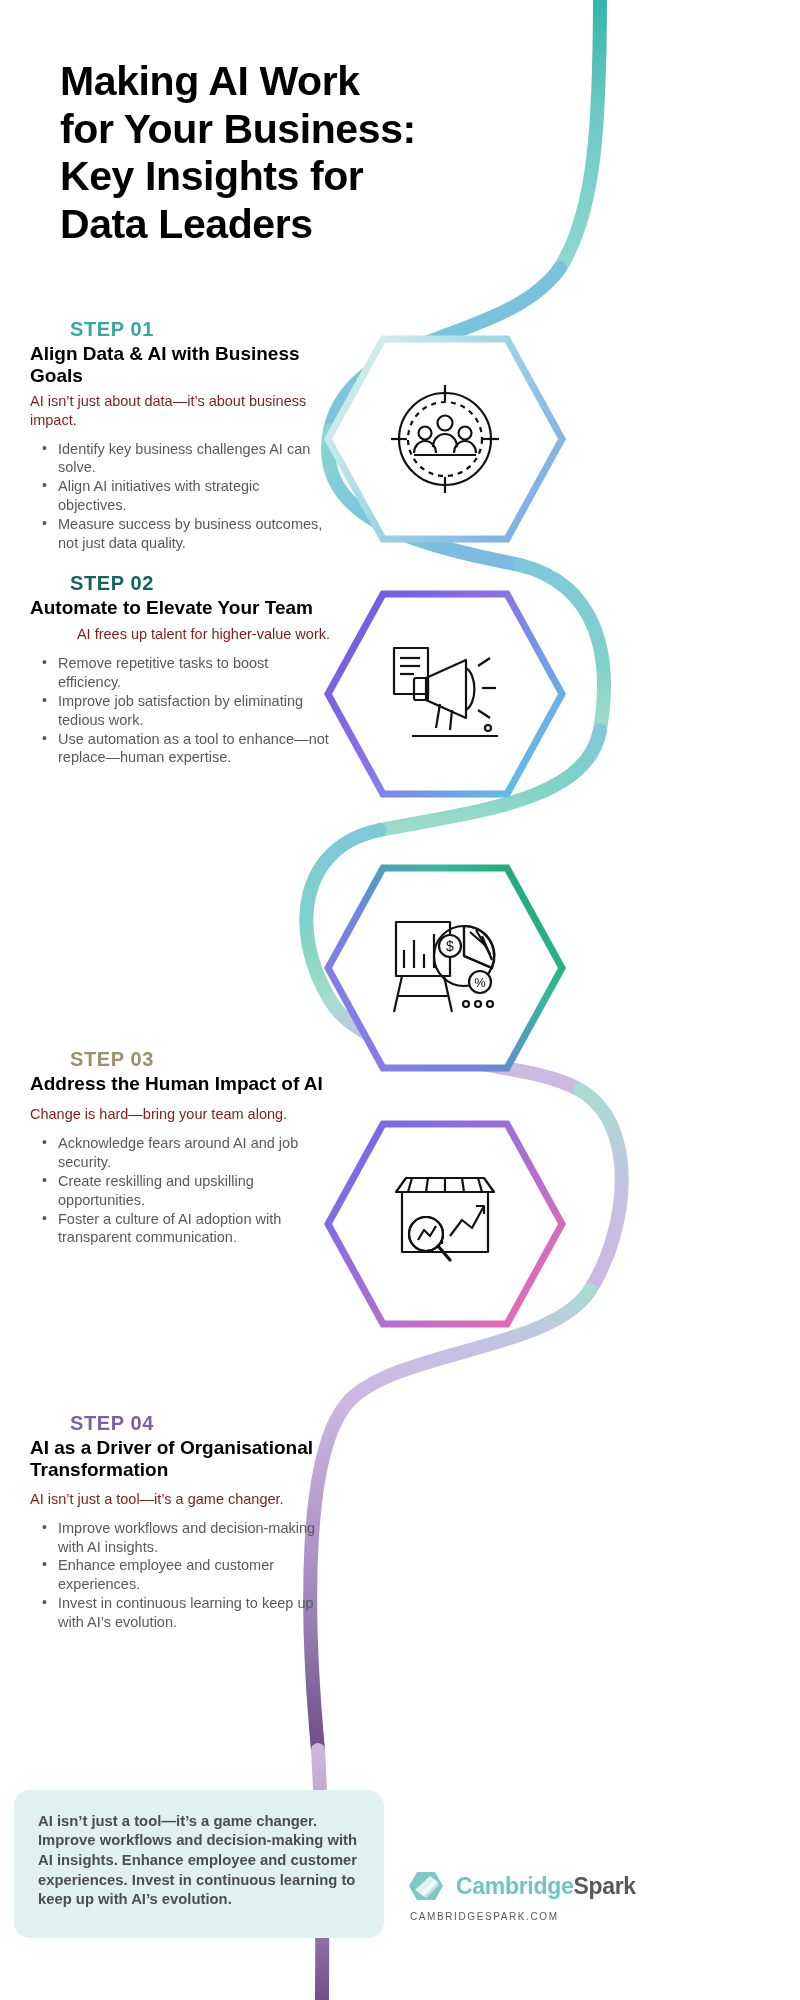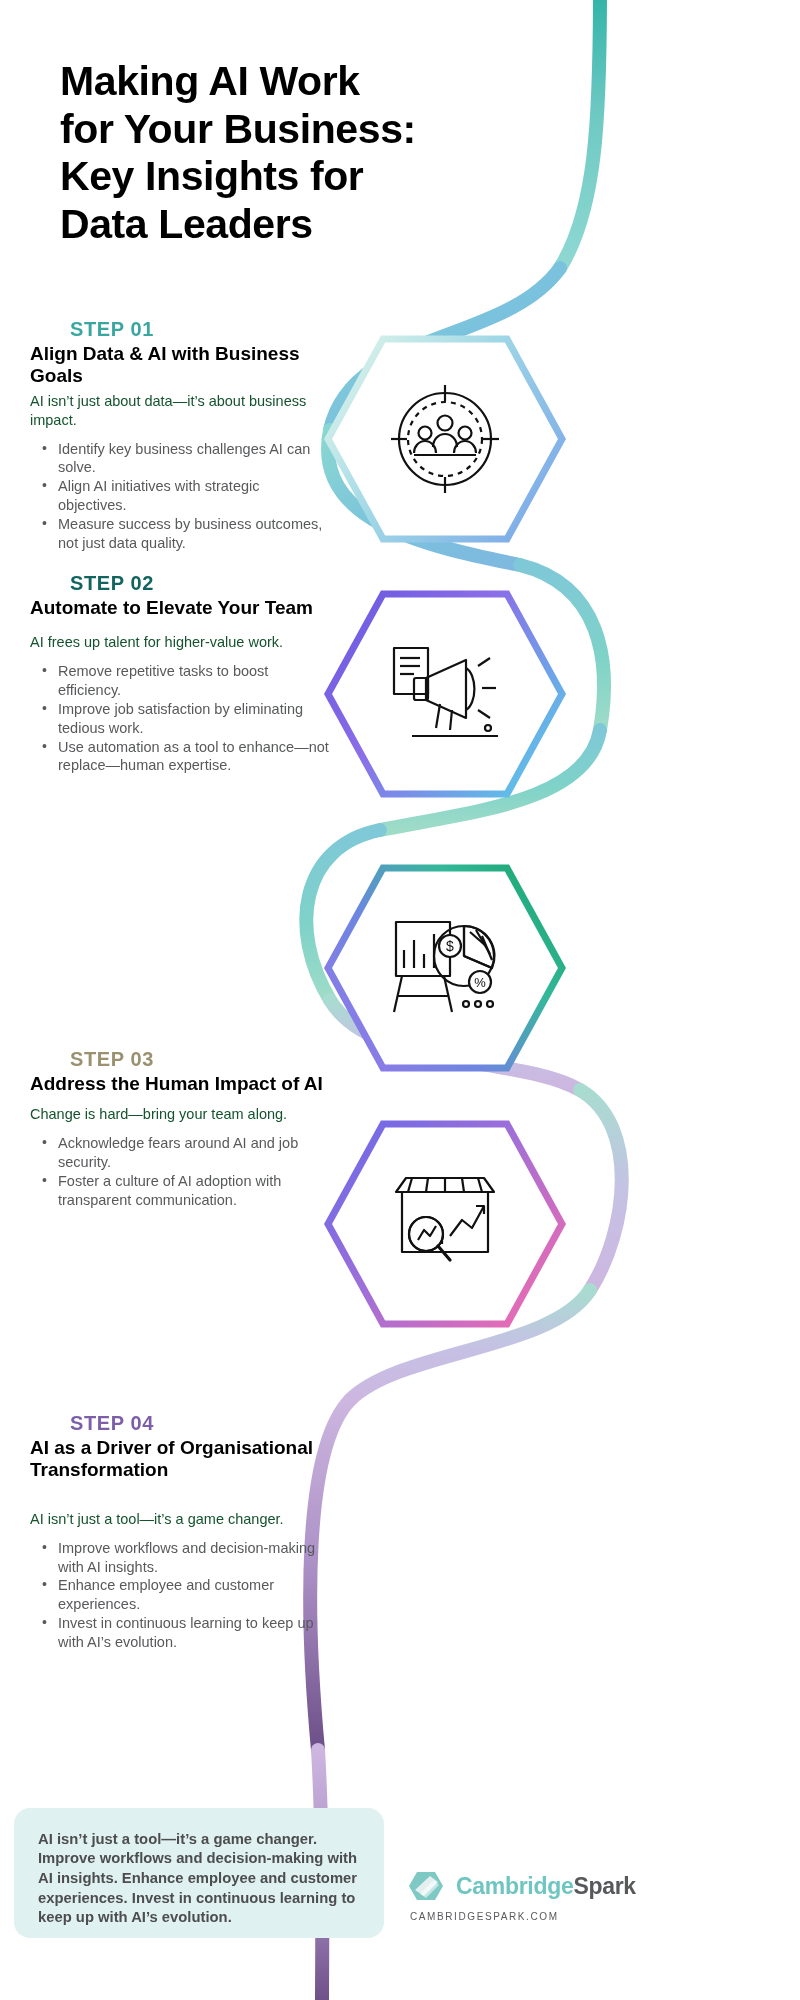--- a/index.html
+++ b/index.html
@@ -43,21 +43,21 @@
   }
   .step-title {
     font-size:19px;
     font-weight:bold;
     color:#000000;
     line-height:1.18;
     margin-bottom:4px;
   }
   .step-intro {
     font-size:14.5px;
-    color:#14532d;
+    color:#7f1d1d;
     line-height:1.3;
   }
   .step-bullets {
     list-style:none;
     margin-top:10px;
   }
   .step-bullets li {
     font-size:14.5px;
     color:#58595b;
     line-height:1.3;
@@ -79,21 +79,21 @@
     z-index:6;
   }
 
   .callout {
     position:absolute;
     left:14px;
     bottom:62px;
     width:370px;
     background:#dff1f0;
     border-radius:16px;
-    padding:22px 22px 10px 24px;
+    padding:22px 22px 28px 24px;
     z-index:6;
   }
   .callout p {
     font-size:14.8px;
     font-weight:bold;
     color:#4d4d4f;
     line-height:1.33;
   }
 
   .logo-wrap {
@@ -219,21 +219,21 @@
         <circle cx="20" cy="-6" r="6.5"></circle>
         <path d="M 9 14 a 11 12 0 0 1 22 0"></path>
         <line x1="-31" y1="16" x2="31" y2="16"></line>
       </g>
     </svg>
   </div>
 
   <div class="step" style="top:572px;">
     <div class="step-label" style="color:#12645f;">STEP 02</div>
     <div class="step-title">Automate to Elevate Your Team</div>
-    <div class="step-intro" style="margin-top:14px;">AI frees up talent for higher-value work.</div>
+    <div class="step-intro" style="margin-top:6px;text-align:right;">AI frees up talent for higher-value work.</div>
     <ul class="step-bullets">
       <li>Remove repetitive tasks to boost efficiency.</li>
       <li>Improve job satisfaction by eliminating tedious work.</li>
       <li>Use automation as a tool to enhance—not replace—human expertise.</li>
     </ul>
   </div>
 
   <div class="hex-badge" style="left:322px; top:588px;">
     <svg width="246" height="212" viewBox="0 0 246 212">
       <defs>
@@ -266,20 +266,21 @@
       </g>
     </svg>
   </div>
 
   <div class="step" style="top:1048px;">
     <div class="step-label" style="color:#9a9170;">STEP 03</div>
     <div class="step-title">Address the Human Impact of AI</div>
     <div class="step-intro" style="margin-top:10px;">Change is hard—bring your team along.</div>
     <ul class="step-bullets">
       <li>Acknowledge fears around AI and job security.</li>
+      <li>Create reskilling and upskilling opportunities.</li>
       <li>Foster a culture of AI adoption with transparent communication.</li>
     </ul>
   </div>
 
   <div class="hex-badge" style="left:322px; top:862px;">
     <svg width="246" height="212" viewBox="0 0 246 212">
       <defs>
         <linearGradient id="hx3" x1="0" y1="0.8" x2="1" y2="0.1">
           <stop offset="0%" stop-color="#8f7ae8"></stop>
           <stop offset="35%" stop-color="#6d86e0"></stop>
@@ -317,21 +318,21 @@
         <circle cx="72" cy="88" r="3"></circle>
         <circle cx="84" cy="88" r="3"></circle>
         <circle cx="96" cy="88" r="3"></circle>
       </g>
     </svg>
   </div>
 
   <div class="step" style="top:1412px;">
     <div class="step-label" style="color:#7c5fa8;">STEP 04</div>
     <div class="step-title">AI as a Driver of Organisational Transformation</div>
-    <div class="step-intro" style="margin-top:28px;">AI isn’t just a tool—it’s a game changer.</div>
+    <div class="step-intro" style="margin-top:8px;">AI isn’t just a tool—it’s a game changer.</div>
     <ul class="step-bullets">
       <li>Improve workflows and decision-making with AI insights.</li>
       <li>Enhance employee and customer experiences.</li>
       <li>Invest in continuous learning to keep up with AI’s evolution.</li>
     </ul>
   </div>
 
   <div class="hex-badge" style="left:322px; top:1118px;">
     <svg width="246" height="212" viewBox="0 0 246 212">
       <defs>

